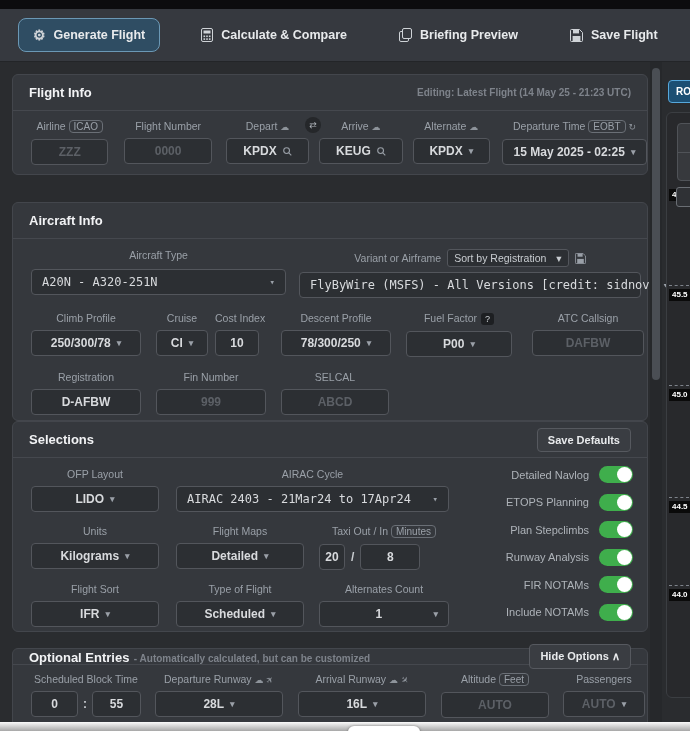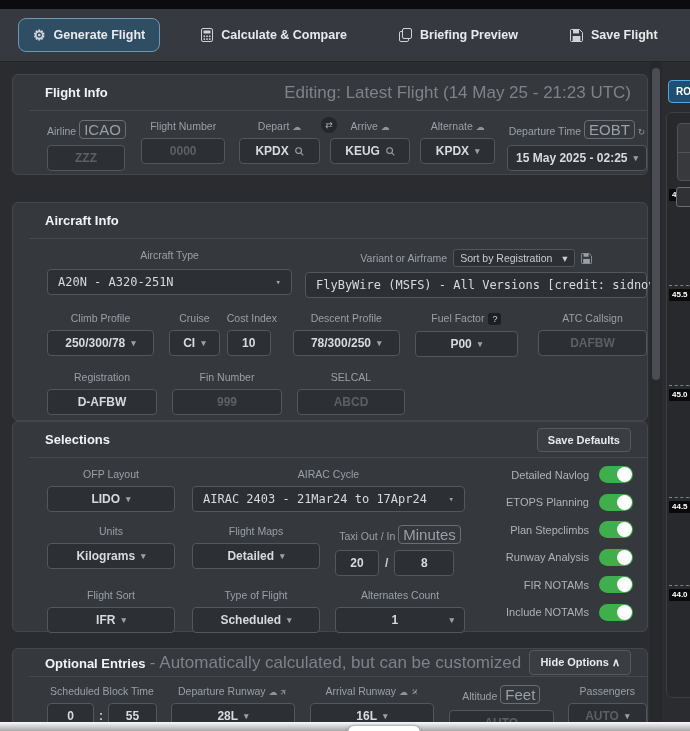--- a/index.html
+++ b/index.html
@@ -29,34 +29,34 @@
   .tb-plain { background:transparent; border:1px solid transparent; }
   .tb-calculate { margin-left:26px; }
   .tb-briefing  { margin-left:22px; }
   .tb-save      { margin-left:22px; }
   .tb-share     { margin-left:14px; }
   .gear-glyph { font-size:14px; line-height:1; }
 
   
   .panel {
     position:absolute; left:12px; width:636px;
-    background:#35383d; border:1px solid #43464c; border-radius:6px;padding-left:16px;
+    background:#35383d; border:1px solid #43464c; border-radius:6px;
   }
   .panel-header {
     height:36px; display:flex; align-items:center; justify-content:space-between;
     padding:0 16px; border-bottom:1px solid #45484e;
   }
   .panel-title { font-size:13px; font-weight:bold; color:#f2f3f5; }
-  .panel-sub { font-size:17px; color:#7e838b; font-weight:normal; }
+  .panel-sub { font-size:10px; color:#7e838b; font-weight:bold; }
   .hdr-right { display:flex; align-items:center; gap:8px; }
 
   .lbl { font-size:10.5px; color:#9aa0a8; text-align:center; margin-bottom:6px; white-space:nowrap; }
   .badge-outline {
     display:inline-block; border:1px solid #6a6f76; border-radius:4px;
-    padding:0px 4px; font-size:15px; color:#9aa0a8; margin-left:3px;
+    padding:0px 4px; font-size:10px; color:#9aa0a8; margin-left:3px;
   }
   .field {
     height:26px; background:#2c2f33; border:1px solid #53565c; border-radius:4px;
     display:flex; align-items:center; justify-content:center; gap:6px;
     font-size:12px; font-weight:bold; color:#d8dadd; cursor:pointer; white-space:nowrap;
   }
   .field.ph { color:#5c6066; }
   .field .caret { font-size:9px; color:#9aa0a8; }
   .field.mono { font-family:"DejaVu Sans Mono", monospace; font-weight:normal; font-size:12px; }
   .col { display:flex; flex-direction:column; }
@@ -386,21 +386,21 @@
       <div class="col" style="width:128px; margin-right:15px;">
         <div class="lbl">Flight Maps</div>
         <div class="field">
             <span>Detailed</span>
             <span class="caret">▾</span>
           </div>
       </div>
       <div class="col" style="width:130px;">
         <div class="lbl"><span>Taxi Out / In</span><span class="badge-outline">Minutes</span></div>
         <div class="row" style="align-items:center; gap:6px;">
-          <div class="field" style="width:44px;">
+          <div class="field" style="width:26px;">
               <span>20</span>
             </div>
           <span style="font-size:12px; font-weight:bold; color:#c9cdd1;">/</span>
           <div class="field" style="width:60px;">
               <span>8</span>
             </div>
         </div>
       </div>
     </div>
     <div class="row" style="margin-top:13px;">
@@ -450,21 +450,21 @@
       </div>
       <div class="toggle-row">
         <span class="toggle-lbl">Include NOTAMs</span>
         <span class="toggle"></span>
       </div>
     </div>
   </div>
 </div>
 
 <div class="panel" style="top:648px; height:110px;">
-  <div class="panel-header" style="height:28px;">
+  <div class="panel-header" style="height:16px;">
     <span style="white-space:nowrap;">
       <span class="panel-title">Optional Entries</span>
       <span class="panel-sub">- Automatically calculated, but can be customized</span>
     </span>
     <span class="btn-dark"><span>Hide Options</span> <span>∧</span></span>
   </div>
   <div style="padding:8px 0 0 18px; display:flex;">
     <div class="col" style="width:110px; margin-right:14px;">
       <div class="lbl">Scheduled Block Time</div>
       <div class="row" style="align-items:center; gap:5px;">

